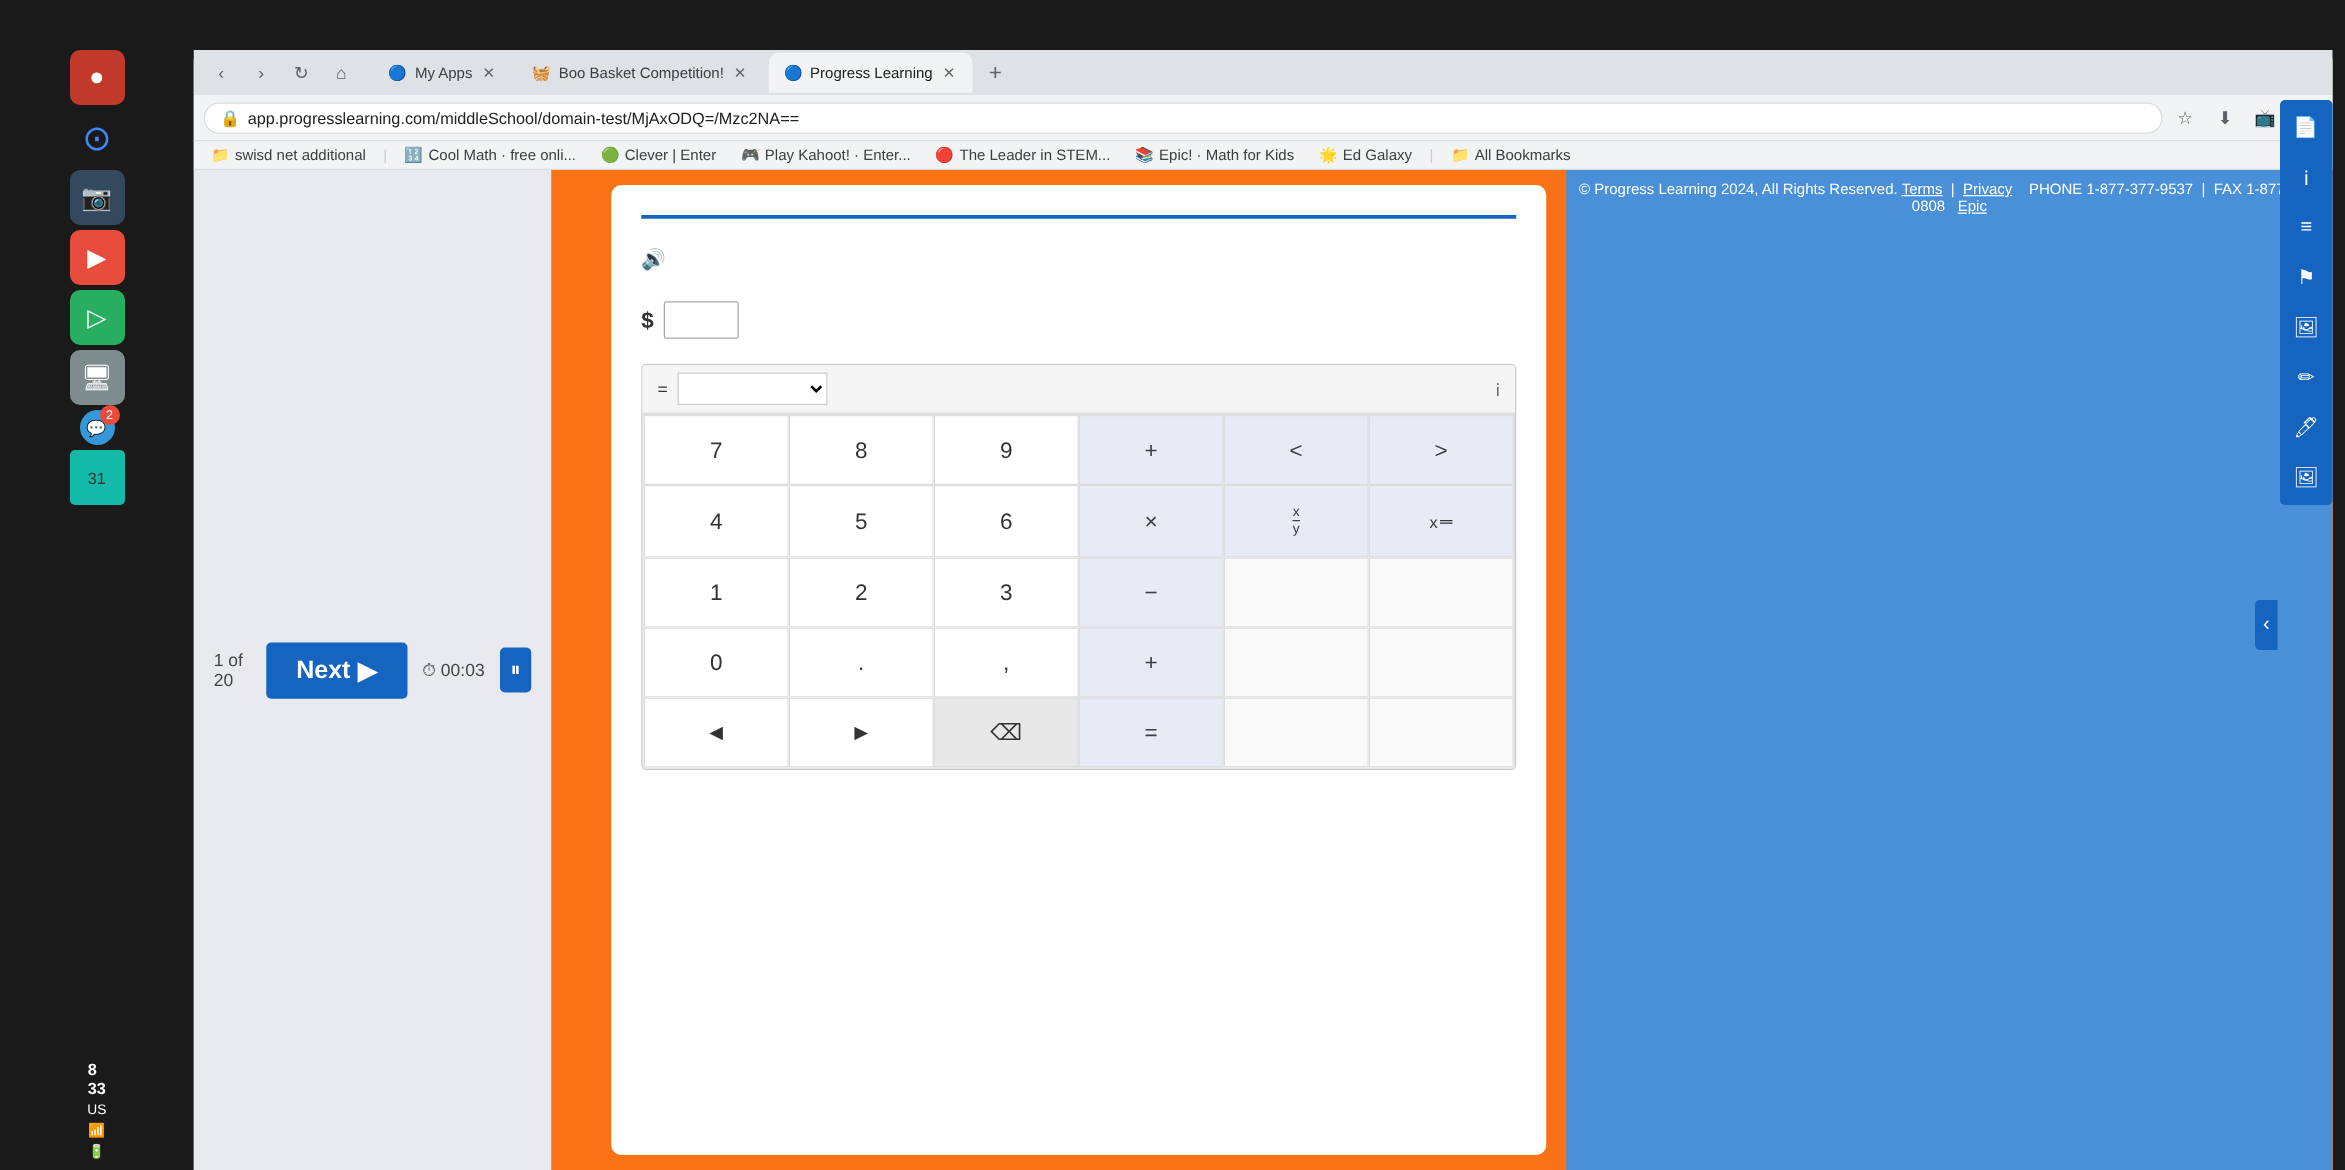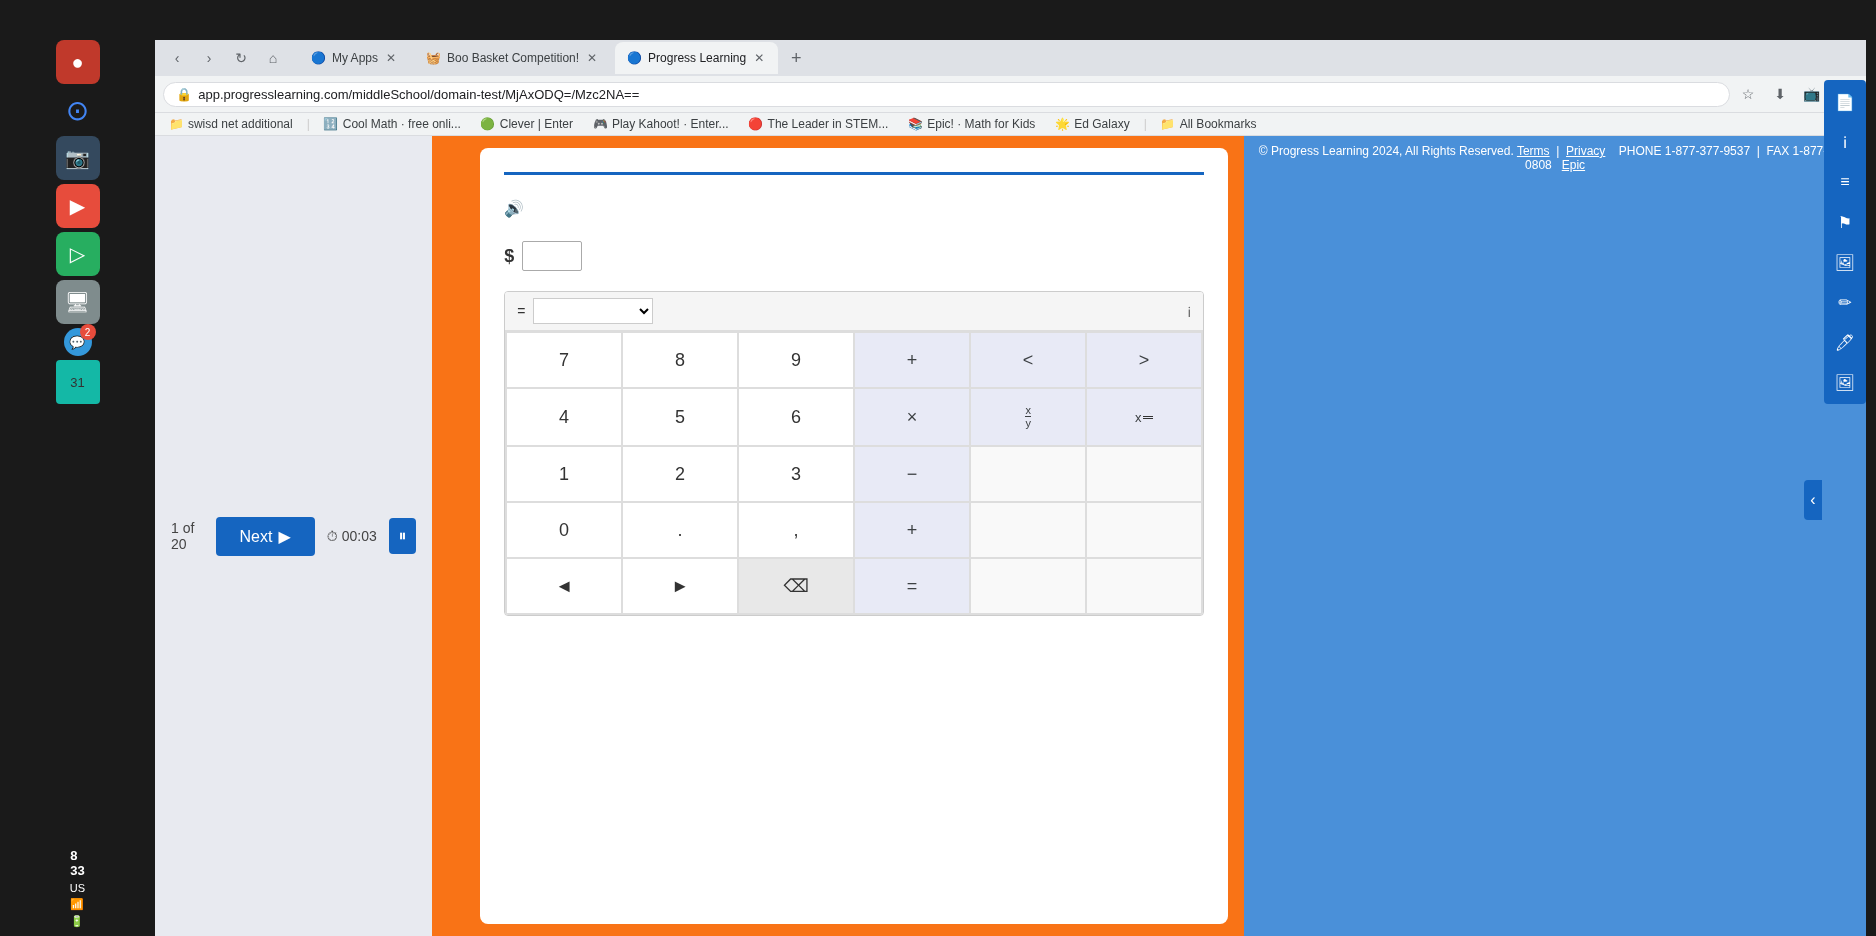--- a/index.html
+++ b/index.html
@@ -146,25 +146,25 @@
       font-size: 14px;
       color: #444;
     }
 
     .next-btn {
       background: #1565c0;
       color: white;
       border: none;
       border-radius: 4px;
       padding: 10px 24px;
-      font-size: 16px;
-      font-weight: normal;
-      cursor: pointer;
-      display: flex;
-      align-items: flex-end;
+      font-size: 20px;
+      font-weight: bold;
+      cursor: pointer;
+      display: flex;
+      align-items: center;
       gap: 6px;
     }
 
     .timer {
       font-size: 14px;
       color: #444;
       display: flex;
       align-items: center;
       gap: 4px;
     }

